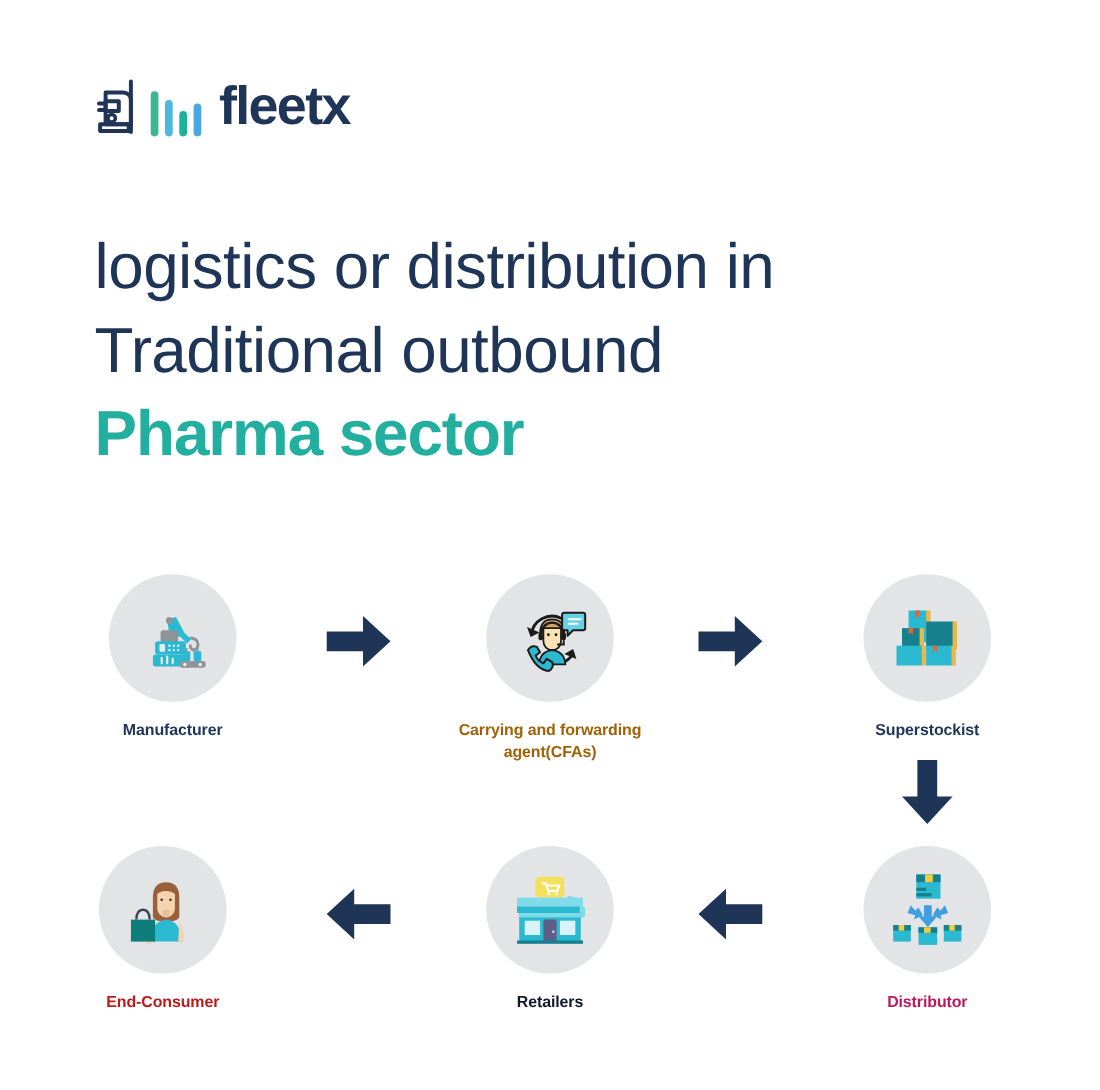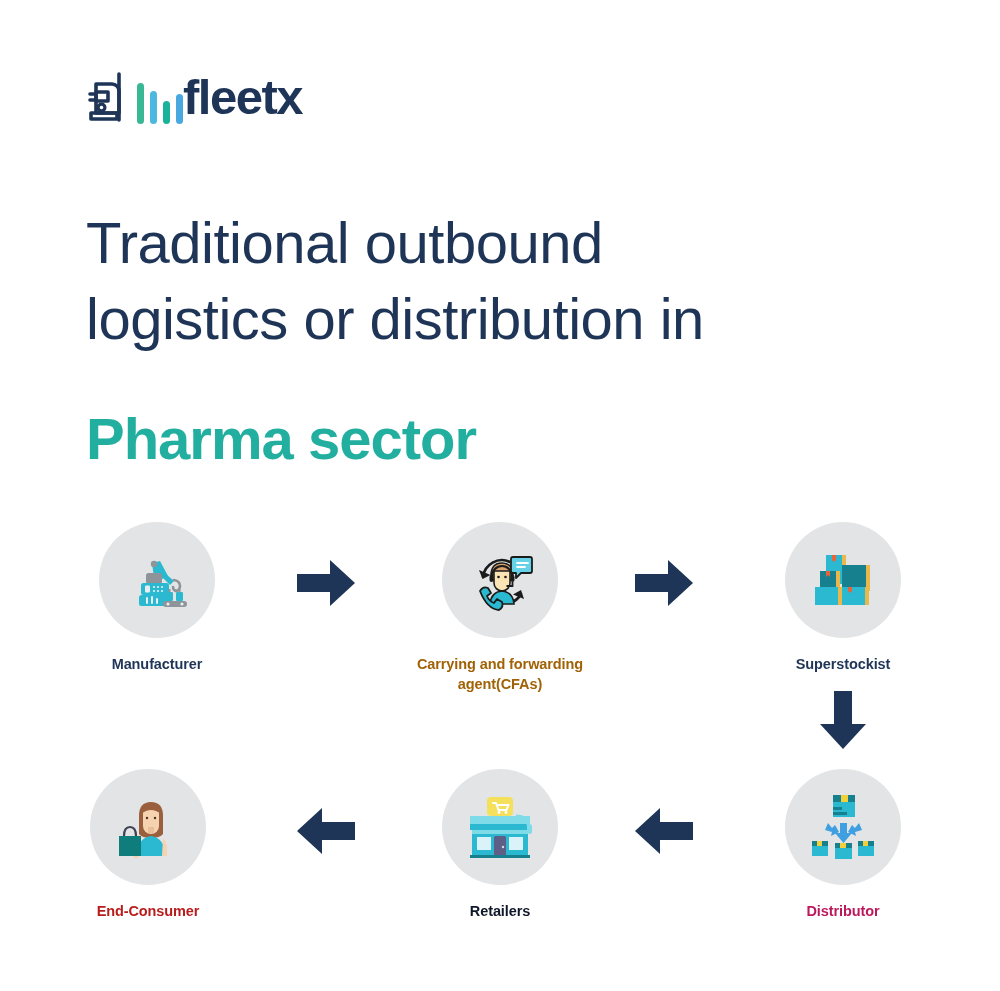--- a/index.html
+++ b/index.html
@@ -6,36 +6,36 @@
   html,body { width:1000px; height:991px; }
   body {
     background:#ffffff;
     font-family:"Liberation Sans", sans-serif;
     position:relative;
     overflow:hidden;
     -webkit-font-smoothing:antialiased;
   }
 
   
-  #logo { position:absolute; left:84px; top:70px; display:flex; align-items:center; gap:0; }
+  #logo { position:absolute; left:84px; top:70px; display:flex; align-items:center; gap:16px; }
   #logo-mark { display:flex; align-items:flex-end; gap:7px; }
   #logo-bars { display:flex; align-items:flex-end; gap:6px; height:48px; }
   .logo-bar { width:7px; border-radius:3.5px; }
   #logo-word { font-size:49px; font-weight:bold; letter-spacing:-1.5px; line-height:1; }
 
   
   #title { position:absolute; left:86px; top:205px; width:860px; }
   .title-line {
     font-size:58px;
     line-height:76px;
     font-weight:400;
     letter-spacing:-0.5px;
     white-space:nowrap;
   }
-  .title-line.accent { font-weight:bold; letter-spacing:-1px;margin-top:44px; }
+  .title-line.accent { font-weight:bold; letter-spacing:-1px; }
 
   
   #flow { position:absolute; left:0; top:505px; width:804px; height:460px; }
 
   .node { position:absolute; width:176px; text-align:center; }
   .node-circle {
     width:116px; height:116px; border-radius:50%;
     background:#e3e4e5;
     margin:0 auto;
     display:flex; align-items:center; justify-content:center;
@@ -74,22 +74,22 @@
       <div class="logo-bar" style="height: 41px; background: rgb(58, 183, 149);"></div>
       <div class="logo-bar" style="height: 33px; background: rgb(76, 184, 224);"></div>
       <div class="logo-bar" style="height: 23px; background: rgb(24, 179, 154);"></div>
       <div class="logo-bar" style="height: 30px; background: rgb(74, 168, 224);"></div>
     </div>
   </div>
   <div id="logo-word" style="color: rgb(31, 53, 87);">fleetx</div>
 </div>
 
 <div id="title">
+  <div class="title-line" style="color: rgb(31, 53, 87);">logistics or distribution in</div>
   <div class="title-line" style="color: rgb(31, 53, 87);">Traditional outbound</div>
-  <div class="title-line" style="color: rgb(31, 53, 87);">logistics or distribution in</div>
   <div class="title-line accent" style="color: rgb(35, 175, 160);">Pharma sector</div>
 </div>
 
 <div id="flow">
 
   <div class="node" style="left:69px; top:17px;">
     <div class="node-circle" style="background: rgb(227, 228, 229);">
       <span>
         <svg width="66" height="66" viewBox="0 0 66 66">
 

